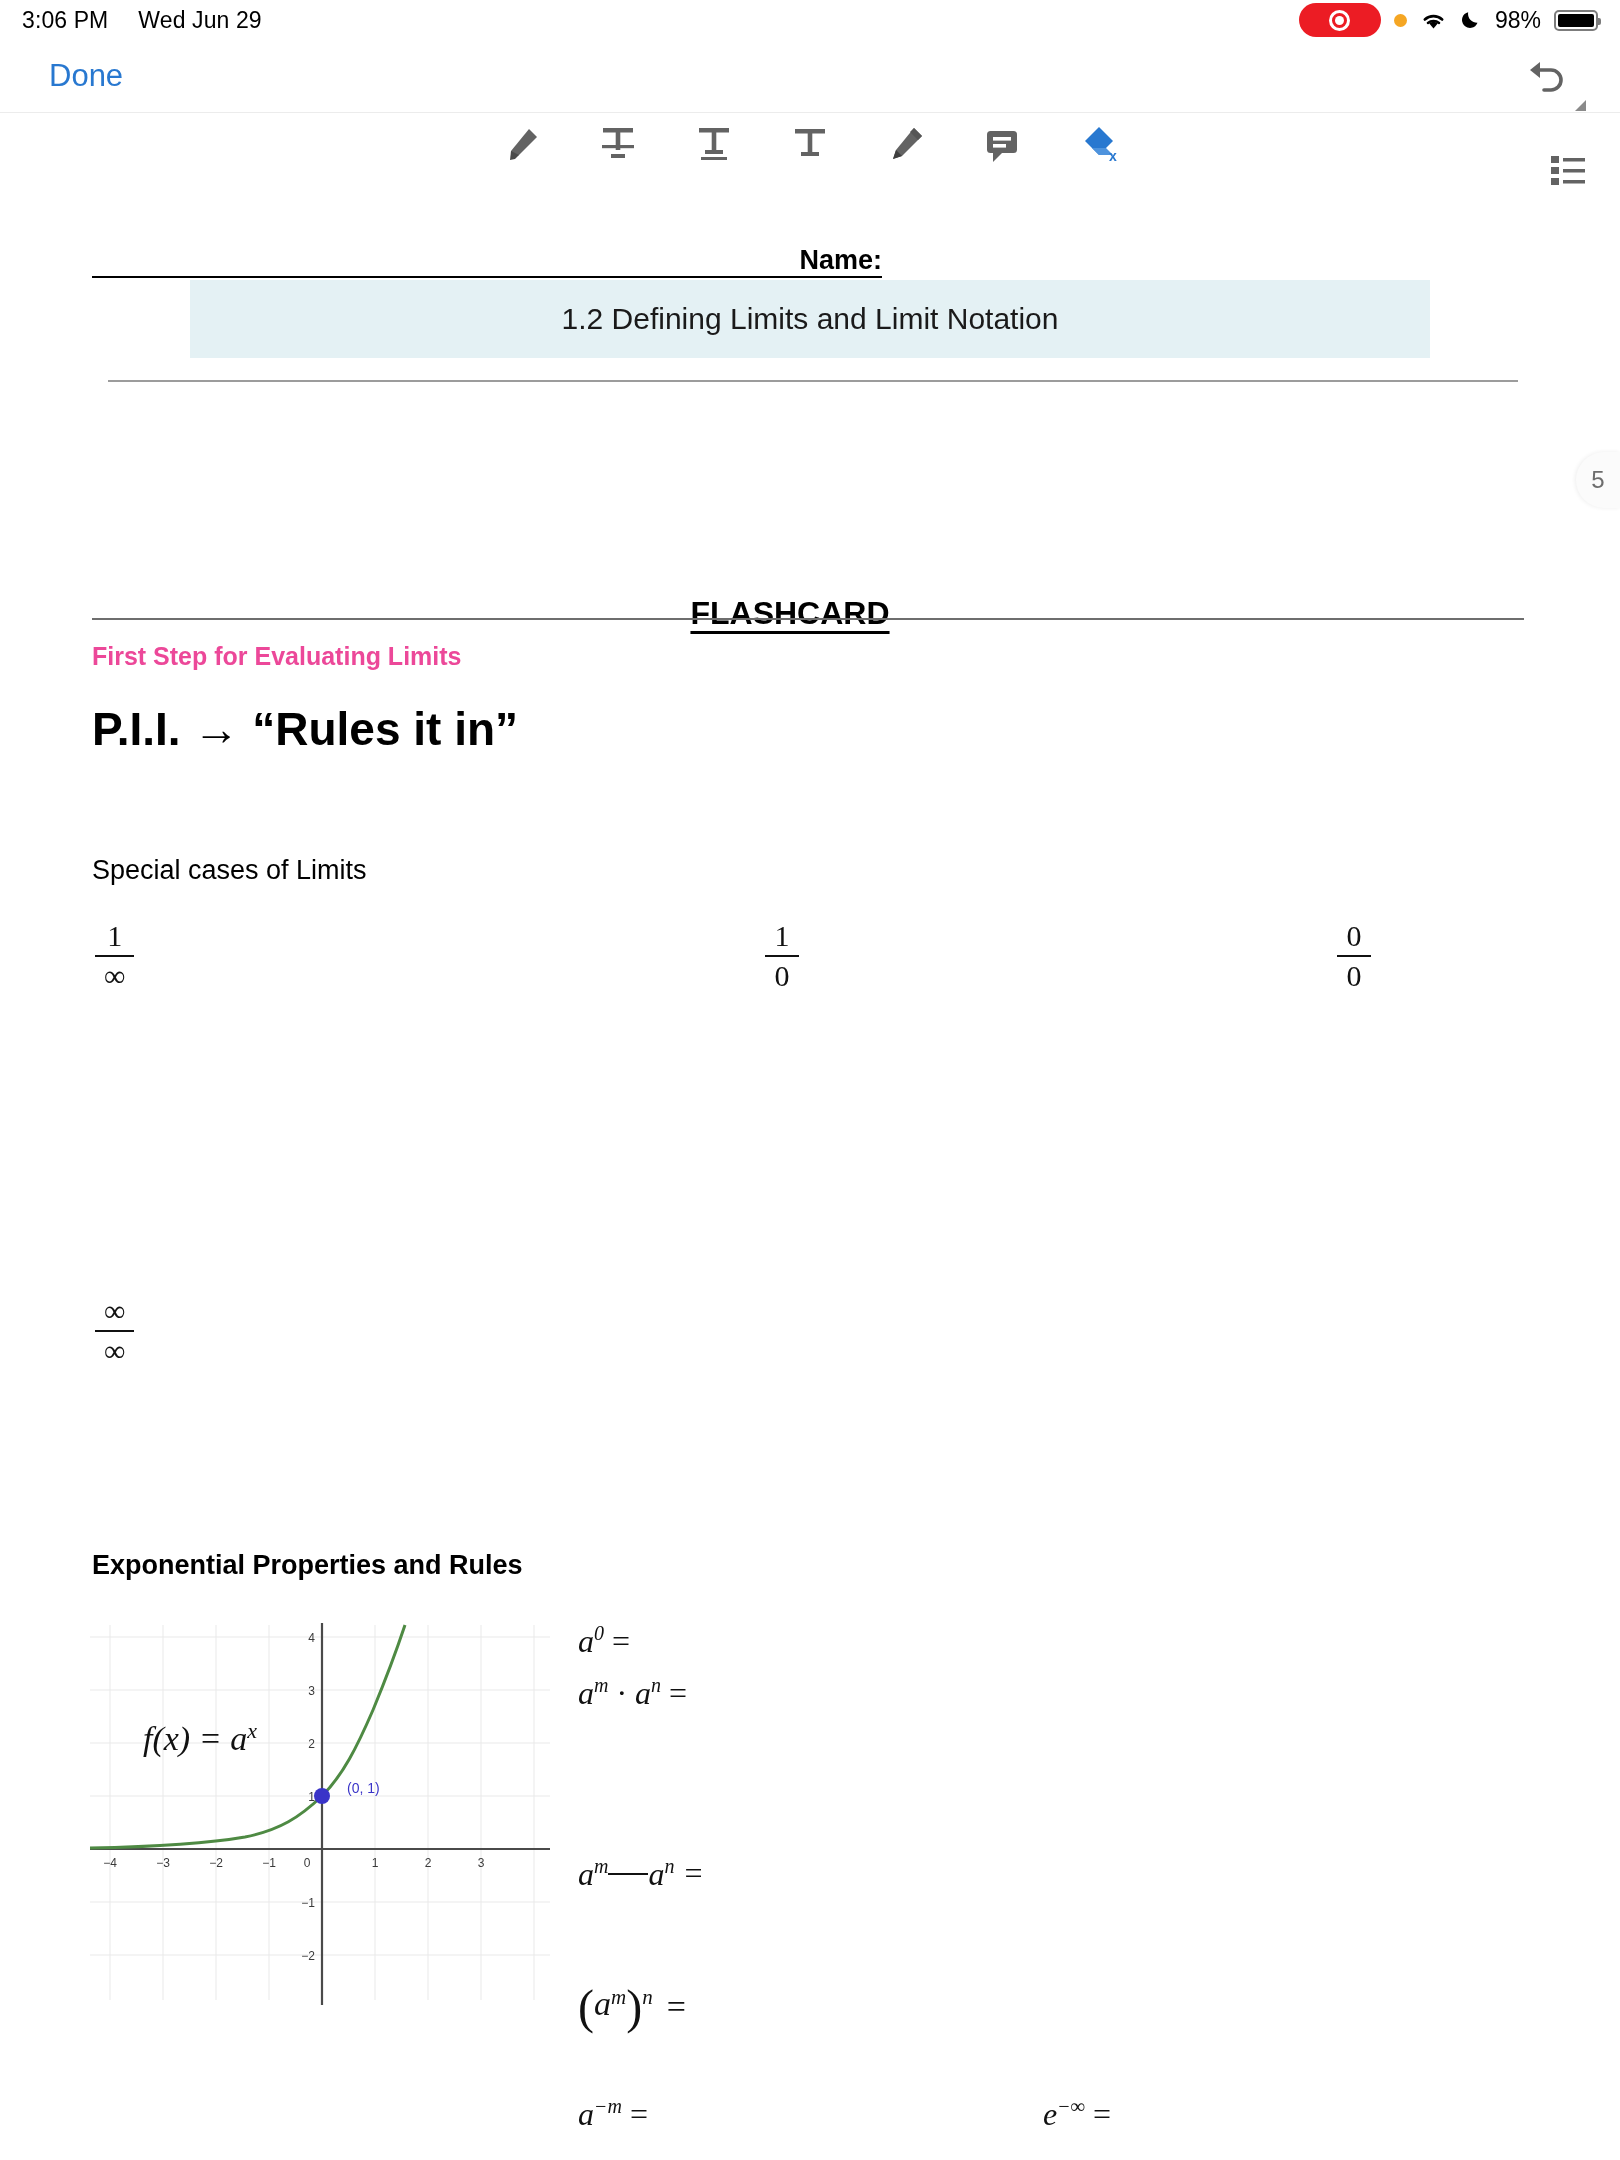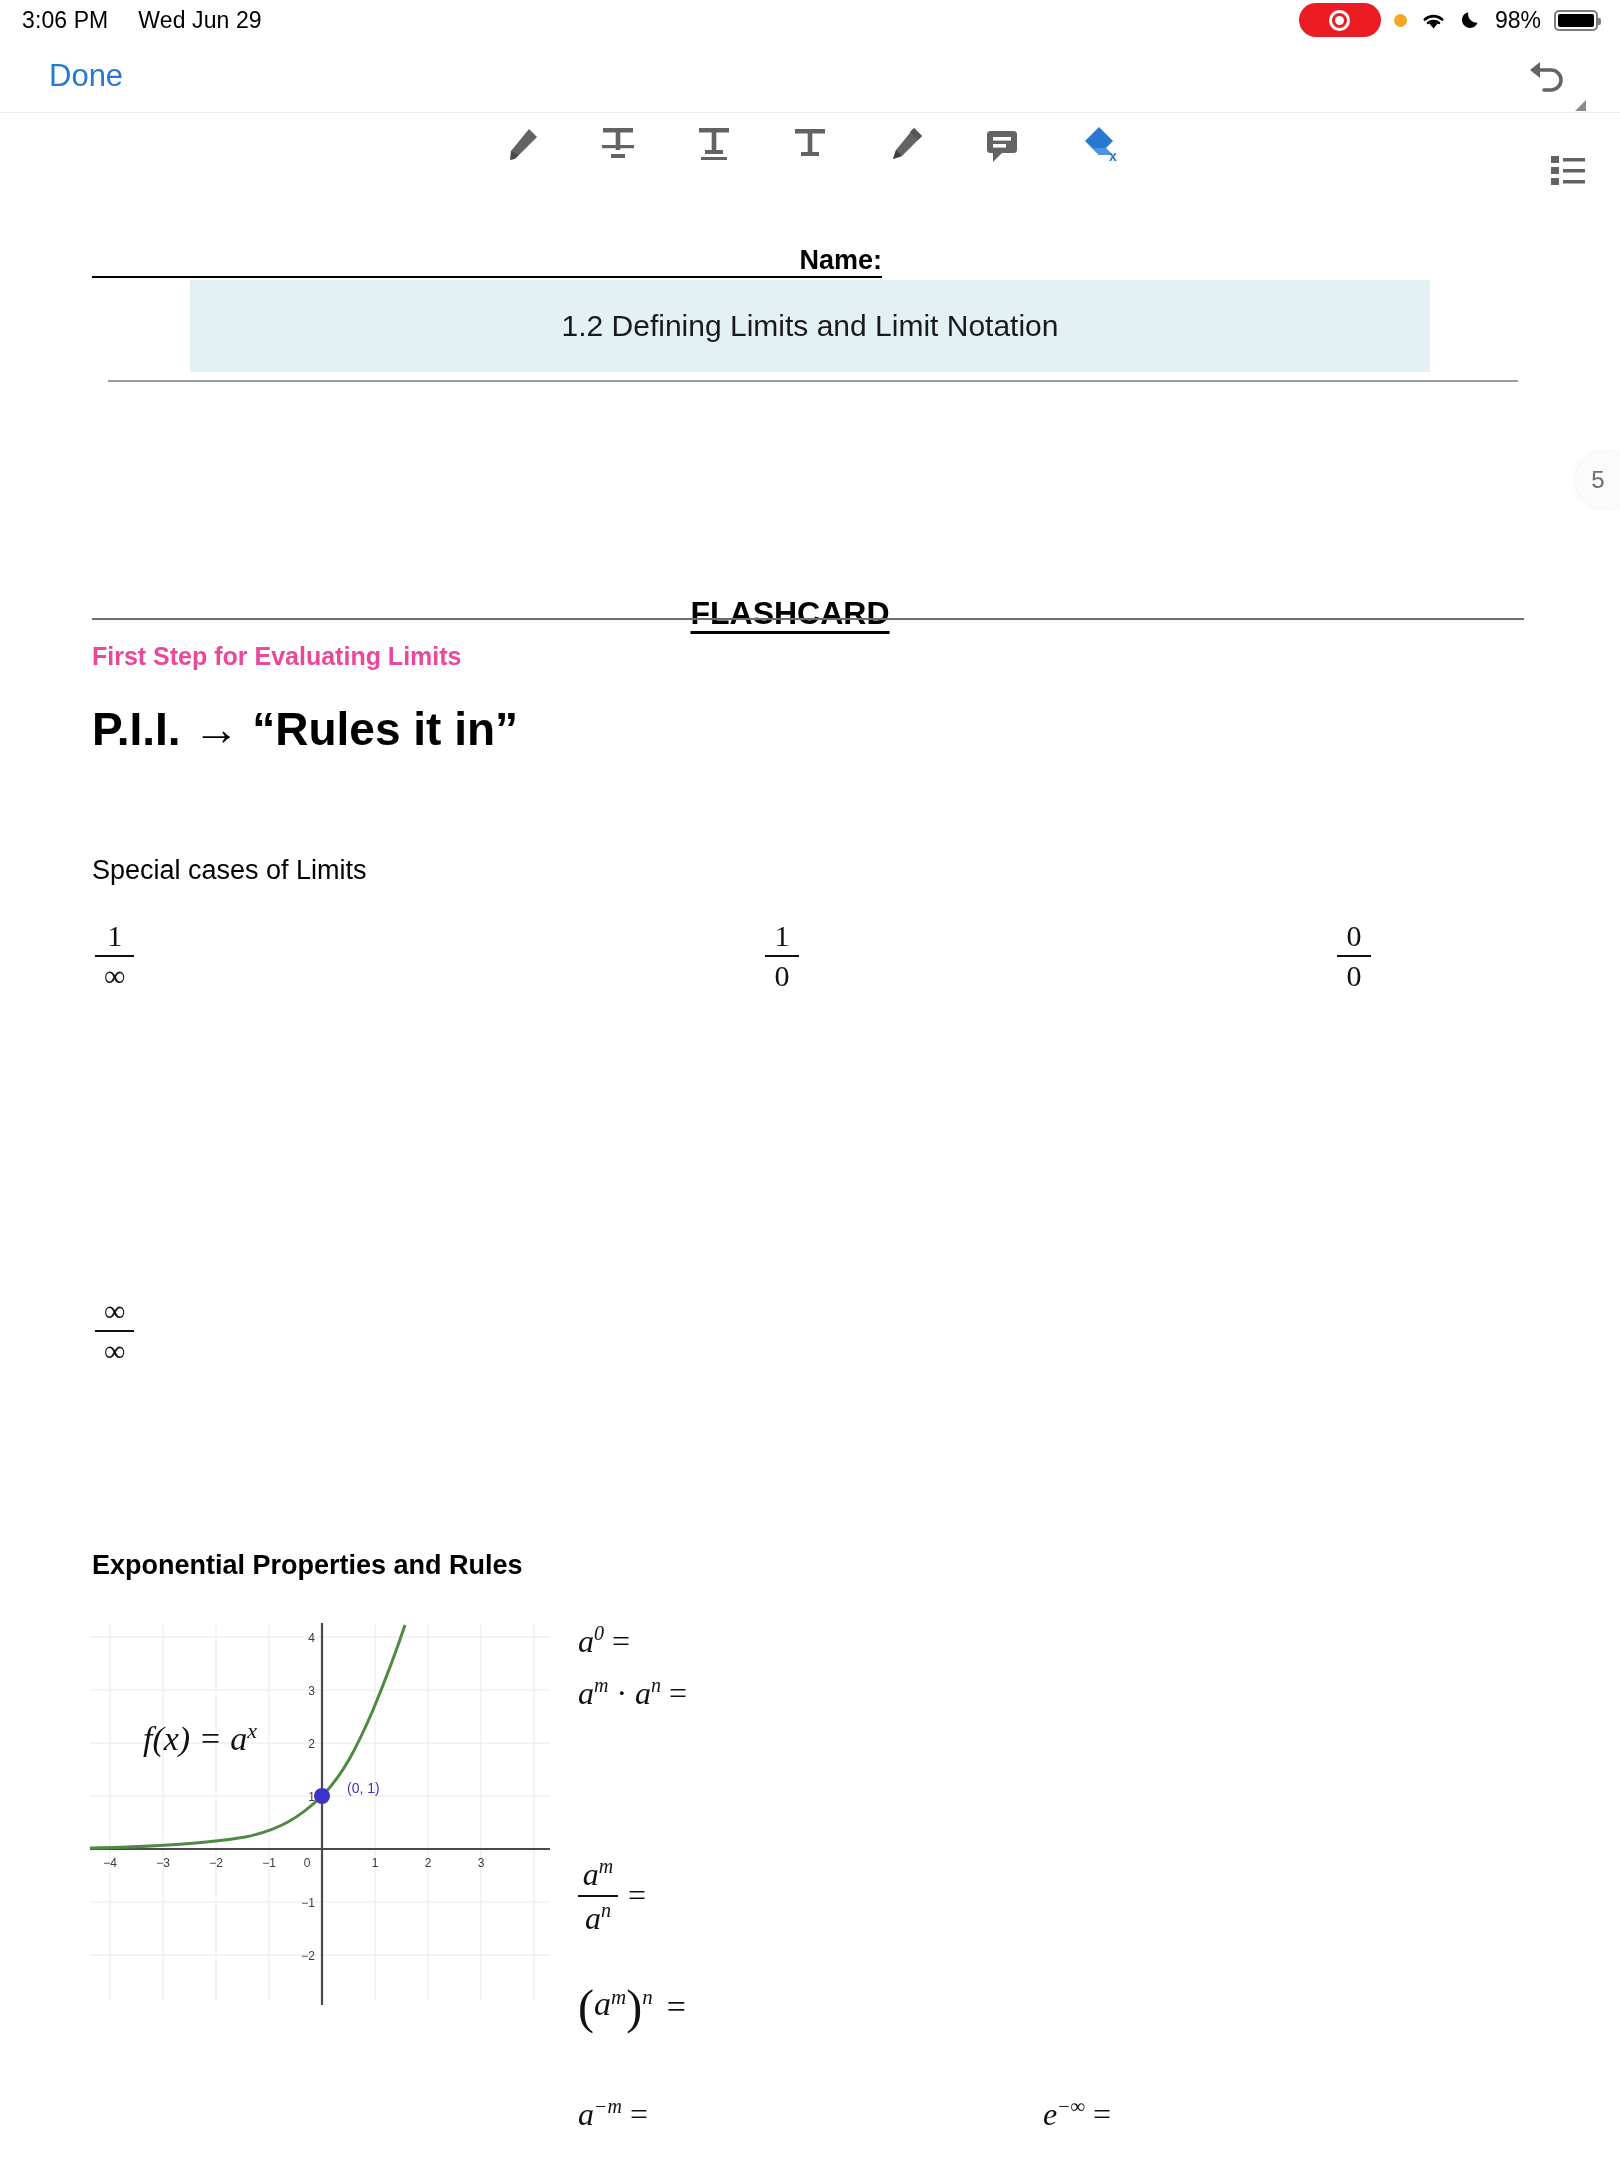--- a/index.html
+++ b/index.html
@@ -81,21 +81,21 @@
   .doc { position: absolute; top: 190px; left: 0; width: 1580px; }
 
   .name-row {
     position: absolute; top: 55px; left: 92px;
     display: flex; align-items: flex-end; flex-direction: column;
   }
   .name-label { font-size: 27px; font-weight: bold; color: #000; }
   .name-line { width: 790px; height: 0; border-bottom: 2px solid #000; margin-bottom: 4px; }
 
   .title-banner {
-    position: absolute; top: 90px; left: 190px; width: 1240px; height: 92px;
+    position: absolute; top: 90px; left: 190px; width: 1240px; height: 78px;
     background: #e4f1f4; display: flex; align-items: center; justify-content: center;
   }
   .title-banner span { font-size: 30px; color: #1a1a1a; }
 
   .hr1 { position: absolute; top: 190px; left: 108px; width: 1410px; height: 0; border-top: 2px solid #9c9c9c; }
   .hr2 { position: absolute; top: 428px; left: 92px; width: 1432px; height: 0; border-top: 2px solid #6e6e6e; }
 
   .flashcard {
     position: absolute; top: 405px; left: 0; width: 1580px;
     text-align: center; font-size: 32px; font-weight: bold; color: #000;
@@ -150,21 +150,21 @@
   .r2 { top: 1484px; left: 578px; }
   .r3 { top: 1665px; left: 578px; }
   .r4 { top: 1795px; left: 578px; }
   .r5 { top: 1905px; left: 578px; }
   .r6 { top: 1905px; left: 1043px; }
 
   .fracrule {
     position: absolute; display: inline-flex; align-items: center;
     font-family: "Liberation Serif", serif; font-size: 32px; color: #111;
   }
-  .fracrule .stack { display: inline-flex; flex-direction: column; align-items: center; }
+  .fracrule .stack { display: inline-flex; flex-direction: row; align-items: center; }
   .fracrule .stack .bar { width: 100%; min-width: 40px; height: 0; border-top: 2px solid #111; margin: 2px 0; }
   .fracrule i { font-style: italic; }
   .fracrule sup { font-size: 20px; font-style: italic; }
   .fracrule .eq { margin-left: 10px; }
 
   .paren-pow { position: absolute; display: inline-flex; align-items: flex-start;
     font-family: "Liberation Serif", serif; font-size: 34px; color: #111; }
   .paren-pow .big { font-size: 48px; line-height: .9; font-style: normal; }
   .paren-pow i { font-style: italic; }
   .paren-pow sup { font-size: 21px; font-style: italic; }

